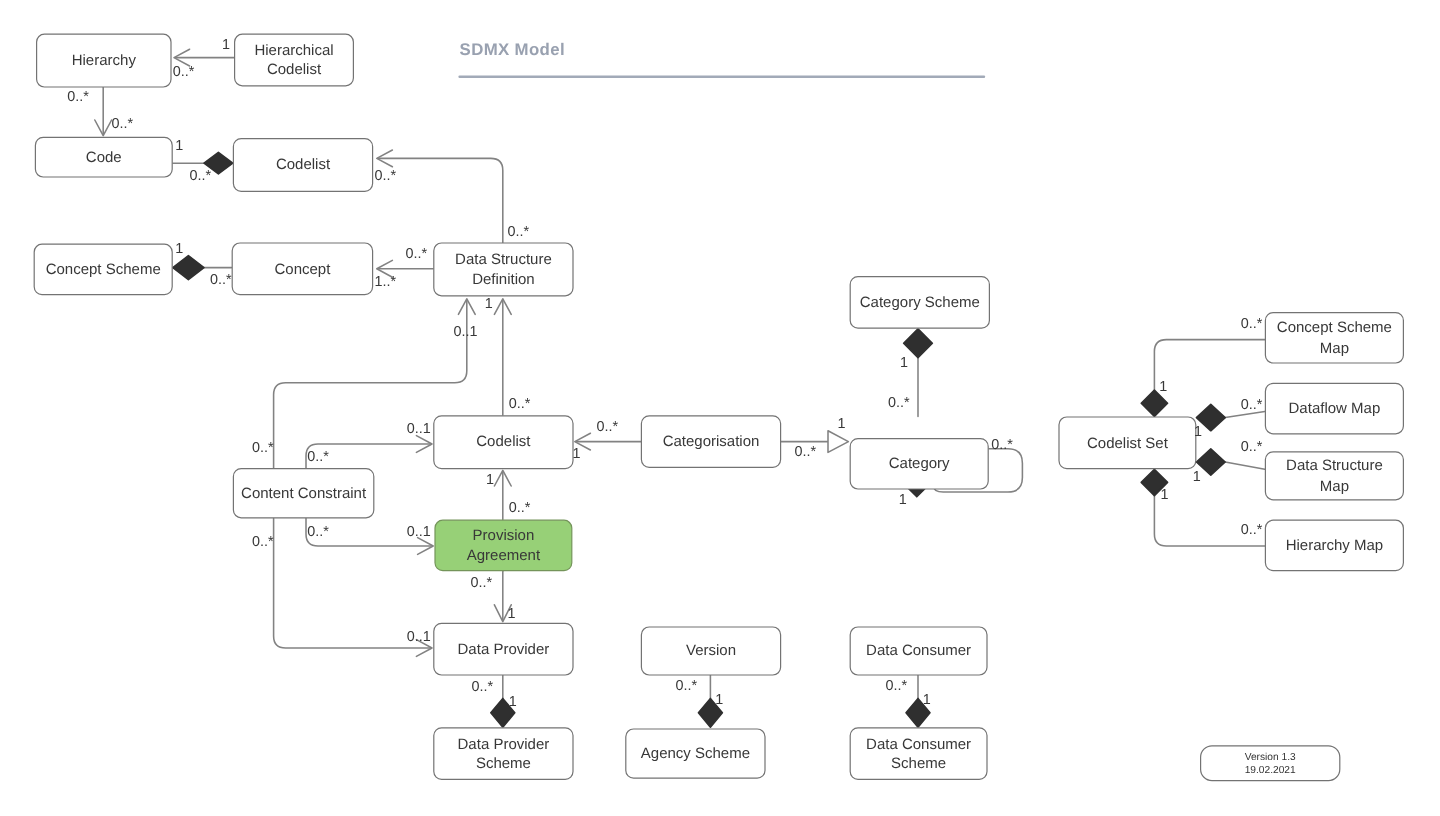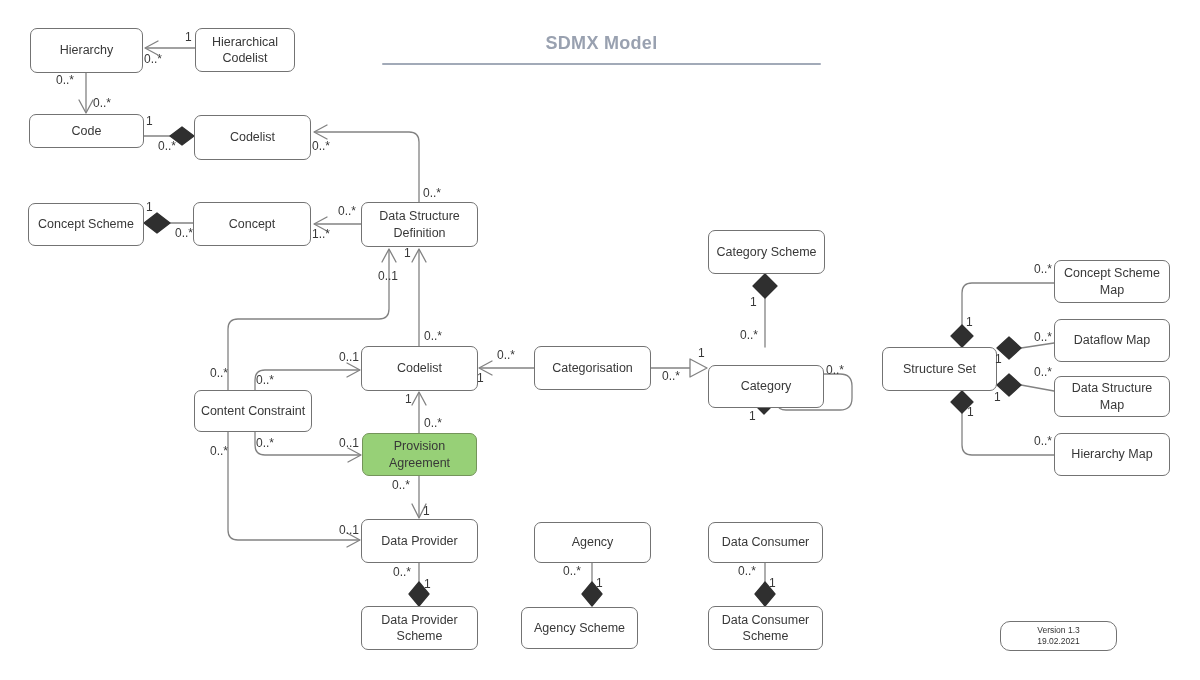--- a/index.html
+++ b/index.html
@@ -14,22 +14,22 @@
     display:flex;align-items:center;justify-content:center;text-align:center;
     font-size:12.5px;color:#383838;line-height:1.3;
   }
   .node span{white-space:pre-line;}
   .node.green{background:#97d077;border-color:#74945a;}
   .node.small{font-size:8.5px;border-radius:10px;line-height:1.35;color:#333;}
   .mult{
     position:absolute;z-index:3;font-size:12px;color:#383838;white-space:nowrap;
   }
   .title{
-    position:absolute;left:383px;top:33px;width:437px;text-align:center;
-    font-weight:bold;font-size:18px;color:#99a1b0;z-index:1;letter-spacing:.3px;
+    position:absolute;left:383px;top:33px;width:437px;text-align:left;
+    font-weight:bold;font-size:14px;color:#99a1b0;z-index:1;letter-spacing:.3px;
   }
 </style>
 </head>
 <body>
 
 <div class="title">SDMX Model</div>
 
 <svg id="edges" width="1200" height="680" viewBox="0 0 1200 680" fill="none" stroke="#828282" stroke-width="1.3" stroke-linejoin="round" stroke-linecap="round">
 
   <line x1="383" y1="64" x2="820" y2="64" stroke="#a2aab8" stroke-width="2"></line>
@@ -166,21 +166,21 @@
 Agreement</span>
   </div>
 <div class="node" style="left:361px;top:519px;width:117px;height:44px">
     <span>Data Provider</span>
   </div>
 <div class="node" style="left:361px;top:606px;width:117px;height:44px">
     <span>Data Provider
 Scheme</span>
   </div>
 <div class="node" style="left:534px;top:522px;width:117px;height:41px">
-    <span>Agency</span>
+    <span>Version</span>
   </div>
 <div class="node" style="left:521px;top:607px;width:117px;height:42px">
     <span>Agency Scheme</span>
   </div>
 <div class="node" style="left:708px;top:522px;width:115px;height:41px">
     <span>Data Consumer</span>
   </div>
 <div class="node" style="left:708px;top:606px;width:115px;height:44px">
     <span>Data Consumer
 Scheme</span>
@@ -188,21 +188,21 @@
 <div class="node" style="left:534px;top:346px;width:117px;height:44px">
     <span>Categorisation</span>
   </div>
 <div class="node" style="left:708px;top:230px;width:117px;height:44px">
     <span>Category Scheme</span>
   </div>
 <div class="node" style="left:708px;top:365px;width:116px;height:43px">
     <span>Category</span>
   </div>
 <div class="node" style="left:882px;top:347px;width:115px;height:44px">
-    <span>Structure Set</span>
+    <span>Codelist Set</span>
   </div>
 <div class="node" style="left:1054px;top:260px;width:116px;height:43px">
     <span>Concept Scheme
 Map</span>
   </div>
 <div class="node" style="left:1054px;top:319px;width:116px;height:43px">
     <span>Dataflow Map</span>
   </div>
 <div class="node" style="left:1054px;top:376px;width:116px;height:41px">
     <span>Data Structure

